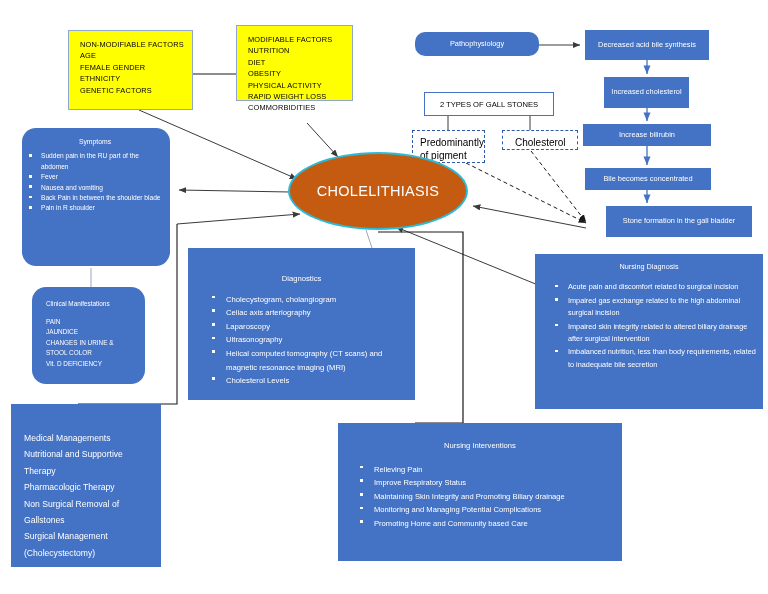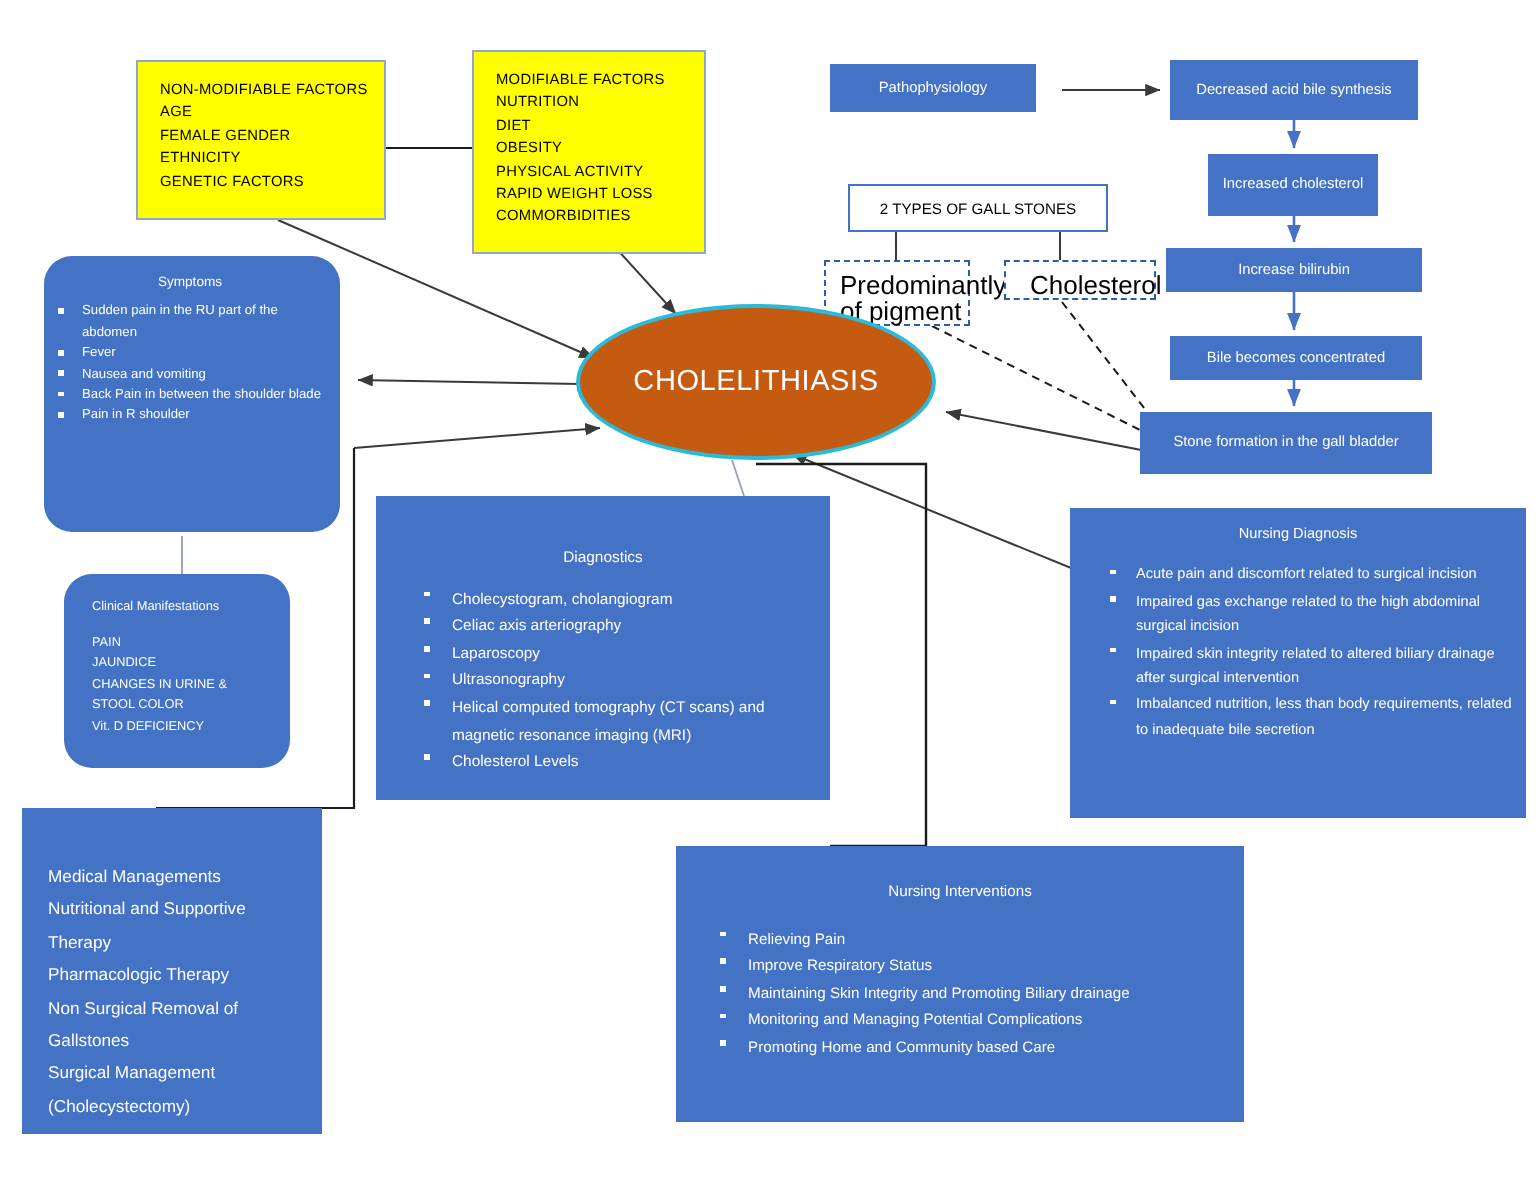--- a/index.html
+++ b/index.html
@@ -78,21 +78,21 @@
     width: 2.6px;
     height: 2.6px;
     background: #ffffff;
   }
 
   
   .plain .line { white-space: normal; }
 
   
   #box-nonmod   { left: 68px;  top: 30px;  width: 125px; height: 80px; }
-  #box-mod      { left: 236px; top: 25px;  width: 117px; height: 102px; }
+  #box-mod      { left: 236px; top: 25px;  width: 117px; height: 76px; }
 
   #box-symptoms { left: 22px;  top: 128px; width: 148px; height: 138px;
                   font-size: 6.6px; line-height: 10.4px; padding: 9px 6px 0 4px; }
   #box-symptoms .ttl { margin-bottom: 4px; font-size: 6.8px; }
 
   #box-clinical { left: 32px;  top: 287px; width: 113px; height: 97px;
                   font-size: 6.4px; line-height: 10.6px; padding: 12px 0 0 14px; }
   #box-clinical .ttl { text-align: left; margin-bottom: 7px; }
 
   #box-medmgmt  { left: 11px;  top: 404px; width: 150px; height: 163px;
@@ -119,43 +119,43 @@
   
   .chain {
     font-size: 7.4px;
     line-height: 10.6px;
     display: flex;
     align-items: center;
     justify-content: center;
     text-align: center;
     padding: 0 4px;
   }
-  #box-patho    { left: 415px; top: 32px;  width: 103px; height: 24px; }
+  #box-patho    { left: 415px; top: 32px;  width: 124px; height: 24px; border-radius: 10px; }
   #box-dacid    { left: 585px; top: 30px;  width: 124px; height: 30px; }
   #box-inchol   { left: 604px; top: 77px;  width: 85px;  height: 31px; }
   #box-bili     { left: 583px; top: 124px; width: 128px; height: 22px; }
   #box-bileconc { left: 585px; top: 168px; width: 126px; height: 22px; }
-  #box-stone    { left: 570px; top: 206px; width: 146px; height: 31px; }
+  #box-stone    { left: 606px; top: 206px; width: 146px; height: 31px; }
 
   
   .outline {
     background: #ffffff;
     color: #000000;
     border: 1px solid #4472C4;
     font-size: 7.6px;
     display: flex;
     align-items: center;
     justify-content: center;
     text-align: center;
   }
   .dashed {
     background: #ffffff;
     color: #000000;
     border: 1px dashed #2E5AAC;
-    font-size: 13px;
+    font-size: 10px;
     line-height: 12.8px;
     padding: 6px 0 0 7px;
   }
   #box-2types   { left: 424px; top: 92px;  width: 130px; height: 24px; }
   #box-pigment  { left: 412px; top: 130px; width: 73px;  height: 33px; }
   #box-cholest  { left: 502px; top: 130px; width: 76px;  height: 20px; padding-left: 12px; }
 
   
   #ellipse {
     left: 288px;

